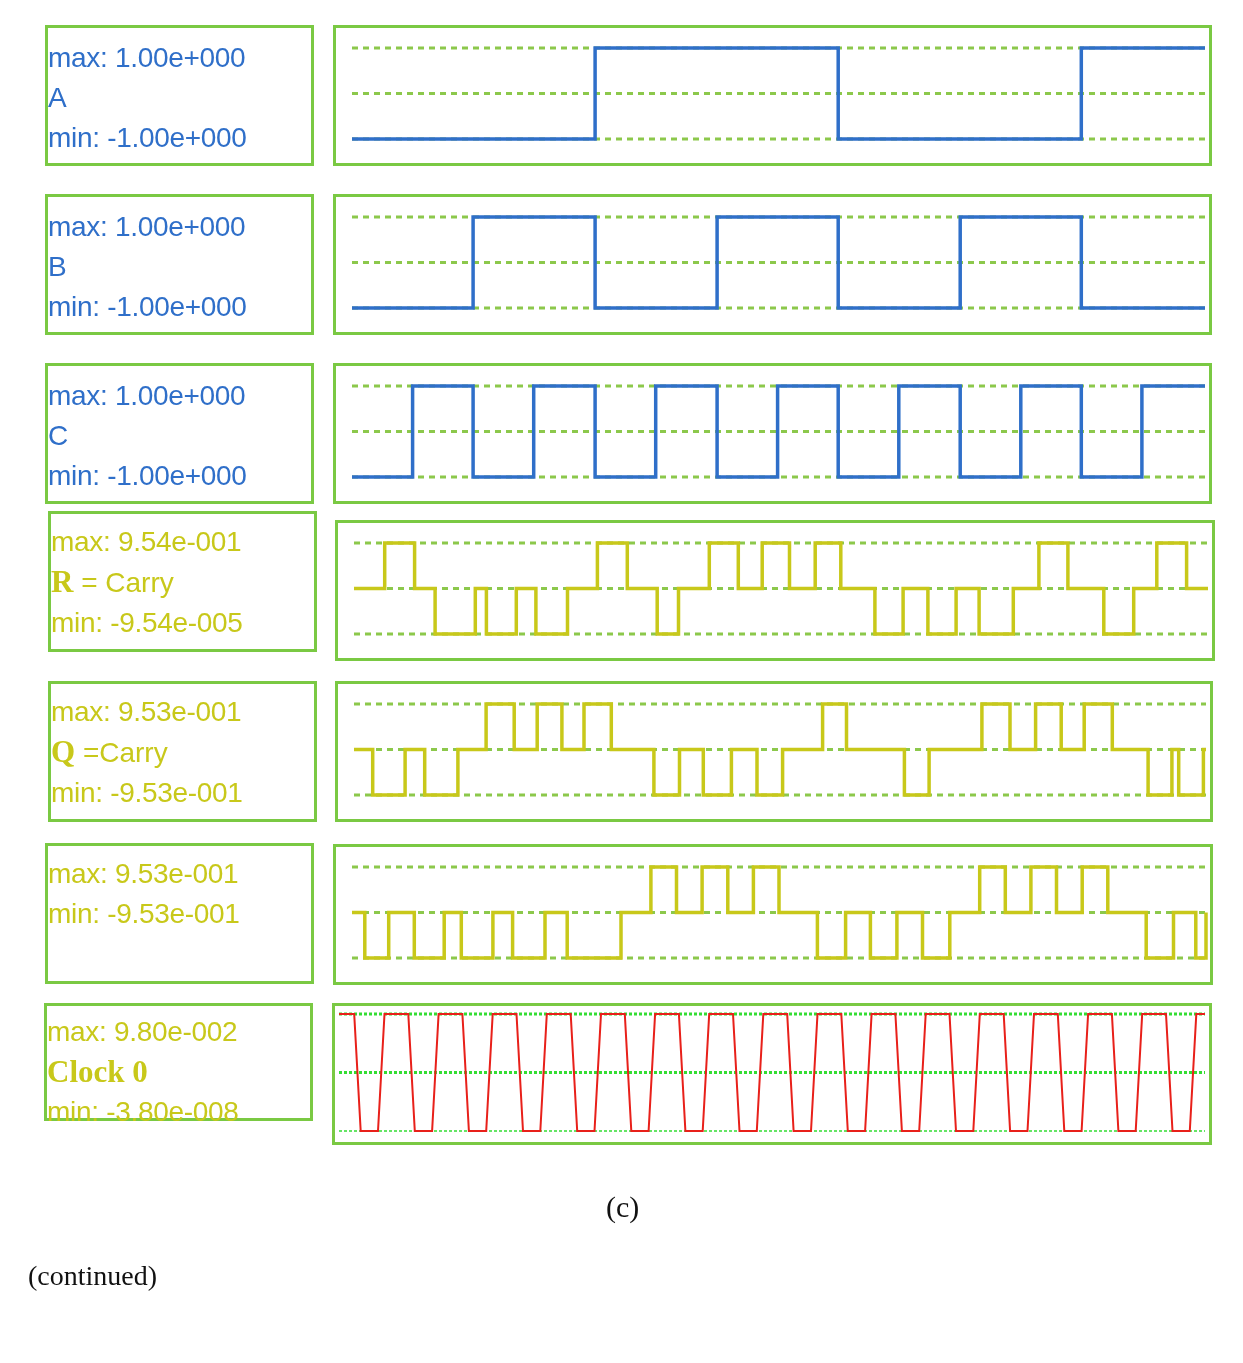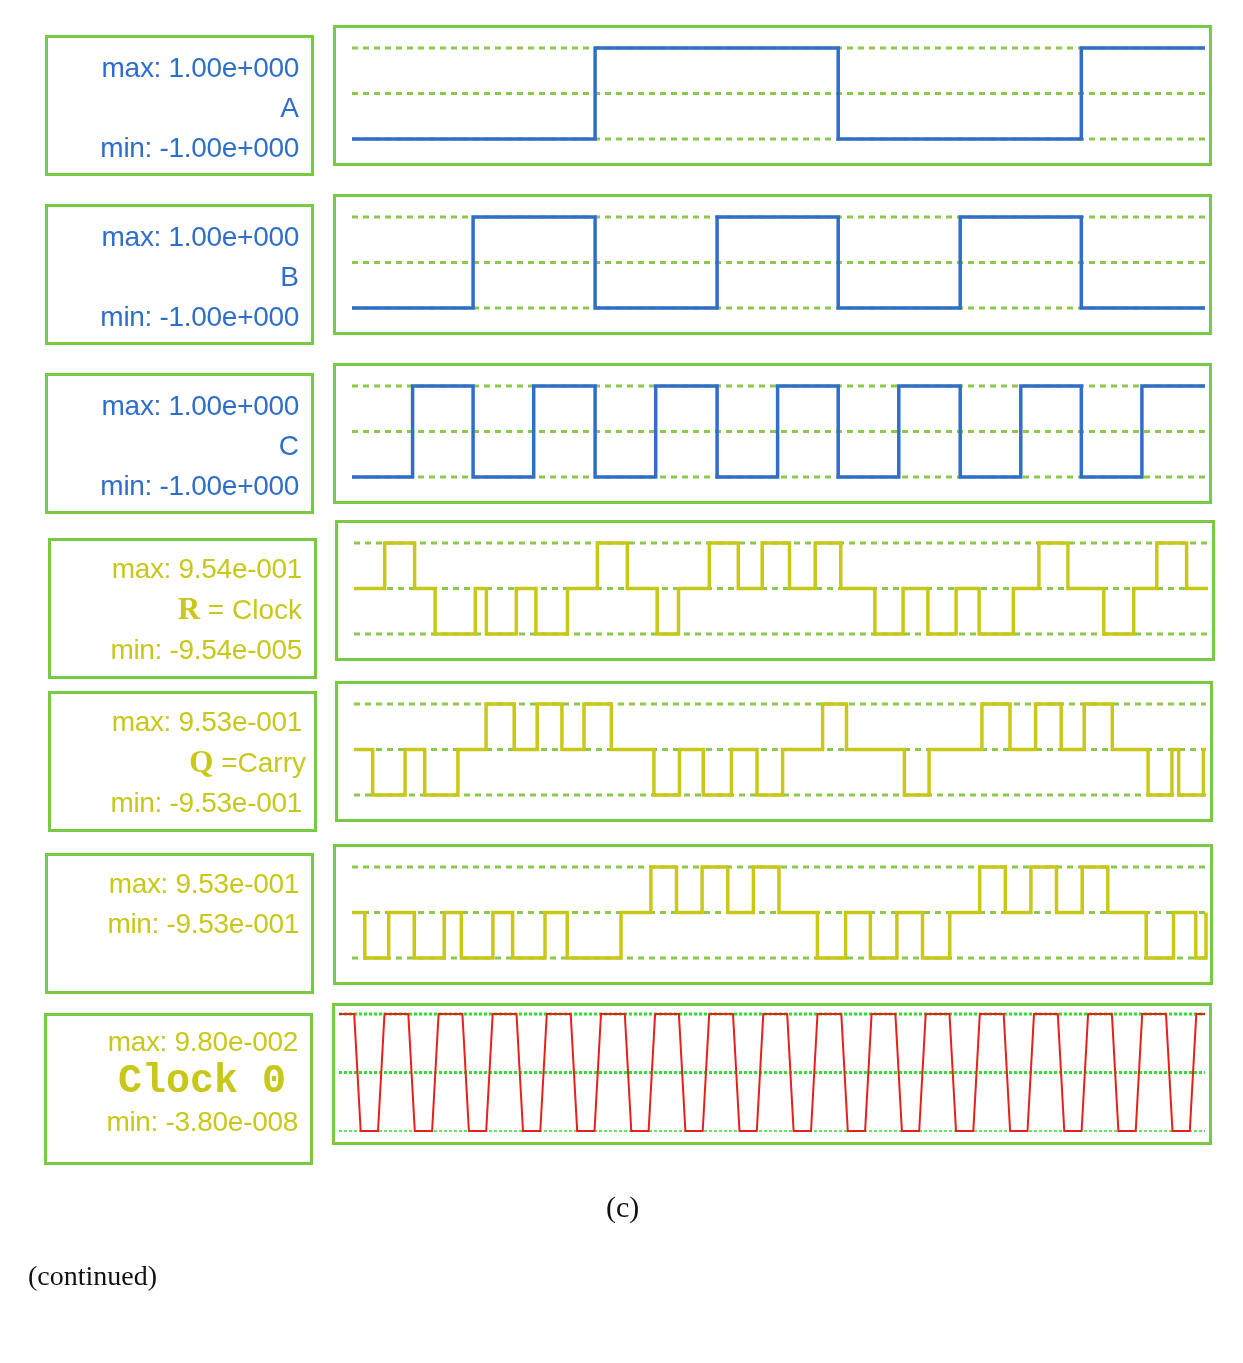--- a/index.html
+++ b/index.html
@@ -1,30 +1,29 @@
 <!DOCTYPE html>
 <html><head>
   <meta charset="utf-8">
   <style>
     html, body { margin: 0; padding: 0; background: #ffffff; }
     body { width: 1243px; height: 1363px; position: relative; overflow: hidden; }
     .label-box {
       position: absolute; box-sizing: border-box;
       border: 3px solid #7ac943; background: #fff;
-      text-align: right; padding-right: 12px;
+      padding-right: 12px;
       font-family: "Liberation Sans", sans-serif;
-      margin-top: 10px;
     }
     .label-box .ln { display: block; white-space: nowrap; }
     .lb-blue { color: #2f6fc9; }
     .lb-yellow { color: #c8c81a; }
     .lb-max, .lb-min { font-size: 28px; line-height: 40px; letter-spacing: -0.3px; }
     .lb-name { font-size: 28px; line-height: 40px; }
     .serif-b { font-family: "Liberation Serif", serif; font-weight: bold; font-size: 31px; }
-    .sans-b { font-family: Liberation Mono, monospace; font-weight: bold; font-size: 40px; }
+    .sans-b { font-family: Liberation Serif, serif; font-weight: bold; font-size: 31px; }
     .wave-box {
       position: absolute; box-sizing: border-box;
       border: 3px solid #7ac943; background: #fff;
     }
     .wave-box svg { position: absolute; left: 0; top: 0; }
     .caption {
       position: absolute; font-family: "Liberation Serif", serif;
       font-size: 30px; color: #111;
     }
   </style>
@@ -39,35 +38,35 @@
 <div class="label-box lb-blue" style="left:45px;top:194px;width:269px;height:141px;padding-top:10px;">
   <span class="ln lb-max">max: 1.00e+000</span>
   <span class="ln lb-name">B</span>
   <span class="ln lb-min">min: -1.00e+000</span>
 </div>
 <div class="label-box lb-blue" style="left:45px;top:363px;width:269px;height:141px;padding-top:10px;">
   <span class="ln lb-max">max: 1.00e+000</span>
   <span class="ln lb-name">C</span>
   <span class="ln lb-min">min: -1.00e+000</span>
 </div>
-<div class="label-box lb-yellow" style="left:48px;top:528px;width:269px;height:141px;padding-top:8px;">
+<div class="label-box lb-yellow" style="left:48px;top:511px;width:269px;height:141px;padding-top:8px;">
   <span class="ln lb-max">max: 9.54e-001</span>
-  <span class="ln lb-name"><span class="serif-b">R</span><span> = Clock</span></span>
+  <span class="ln lb-name"><span class="serif-b">R</span><span> = Carry</span></span>
   <span class="ln lb-min">min: -9.54e-005</span>
 </div>
 <div class="label-box lb-yellow" style="left:48px;top:681px;width:269px;height:141px;padding-top:8px;padding-right:8px;">
   <span class="ln lb-max" style="padding-right:4px;">max: 9.53e-001</span>
   <span class="ln lb-name"><span class="serif-b">Q</span><span> =Carry</span></span>
   <span class="ln lb-min" style="padding-right:4px;">min: -9.53e-001</span>
 </div>
 <div class="label-box lb-yellow" style="left:45px;top:843px;width:269px;height:141px;padding-top:8px;">
   <span class="ln lb-max">max: 9.53e-001</span>
   <span class="ln lb-min">min: -9.53e-001</span>
 </div>
-<div class="label-box lb-yellow" style="left:44px;top:1003px;width:269px;height:152px;padding-top:6px;">
+<div class="label-box lb-yellow" style="left:44px;top:1003px;width:269px;height:118px;padding-top:6px;">
   <span class="ln lb-max">max: 9.80e-002</span>
   <span class="ln lb-name sans-b" style="padding-right:12px;">Clock 0</span>
   <span class="ln lb-min">min: -3.80e-008</span>
 </div>
 
 <div class="wave-box" style="left:333px;top:25px;width:879px;height:141px;">
     <svg width="879" height="141">
       <line x1="16" x2="869" y1="20" y2="20" stroke="#8cc84b" stroke-width="3" stroke-dasharray="6 5"></line>
       <line x1="16" x2="869" y1="65.5" y2="65.5" stroke="#8cc84b" stroke-width="3" stroke-dasharray="6 5"></line>
       <line x1="16" x2="869" y1="111" y2="111" stroke="#8cc84b" stroke-width="3" stroke-dasharray="6 5"></line>

